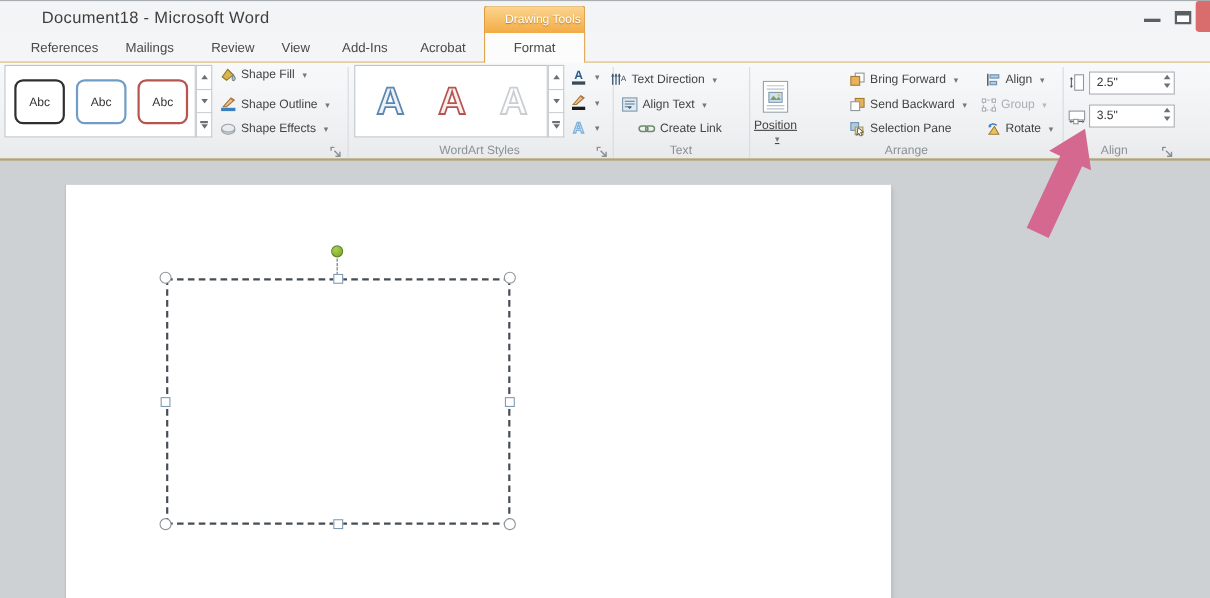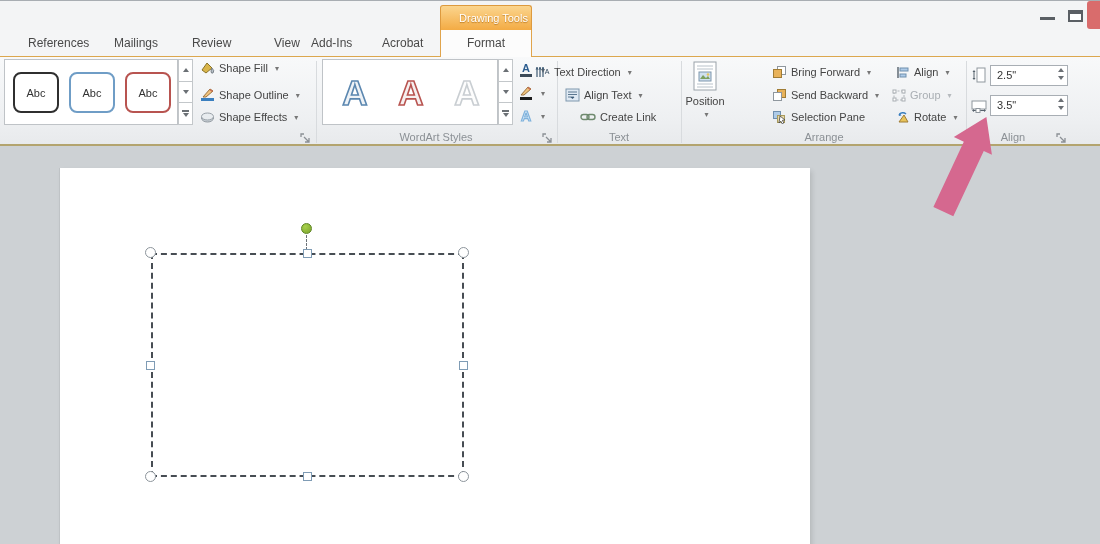--- a/index.html
+++ b/index.html
@@ -48,21 +48,21 @@
 
   .abc-item { position:absolute; top:12px; width:46px; height:41px; border-radius:8px; background:#fff;
     display:flex; align-items:center; justify-content:center; font-size:11px; color:#333; }
   .wa-item { position:absolute; top:6px; width:52px; height:54px; display:flex; align-items:center; justify-content:center;
     font-size:35px; font-weight:bold; }
 
   
   .ic { display:inline-block; flex:none; }
 
   
-  .bigbtn { position:absolute; top:4px; width:40px; height:64px; text-align:center; font-size:11px; color:#444; }
+  .bigbtn { position:absolute; top:16px; width:40px; height:64px; text-align:center; font-size:11px; color:#444;text-decoration:underline; }
 
   
   .spinbox { position:absolute; width:78px; height:21px; background:#fff; border:1px solid #a8aeb4;
     font-size:11px; color:#333; line-height:19px; padding-left:6px; }
   .spin-arrows { position:absolute; right:3px; top:2px; display:flex; flex-direction:column; gap:4px; }
 
   
   #docarea { left:0; top:148px; width:1100px; height:396px; background:#cdd1d4; }
   #page { left:60px; top:168px; width:750px; height:380px; background:#fff;
     box-shadow:-1px 0 0 #bfc3c6, 2px 3px 5px rgba(0,0,0,.12); }
@@ -73,32 +73,33 @@
   #rotate-handle { left:301px; top:223px; width:11px; height:11px; border-radius:50%;
     background:radial-gradient(circle at 35% 30%, #a8d14c, #7ba32c); border:1px solid #5d8422; }
   #rotate-stem { left:306px; top:235px; width:0; height:15px; border-left:1px dashed #6b7177; }
 
   #annot-arrow { left:924px; top:110px; }
 </style>
 </head>
 <body>
 
 <div class="abs" id="titlebar">
+  <div class="abs" id="app-title">Document18 - Microsoft Word</div>
   <div class="abs" id="btn-min"></div>
   <div class="abs" id="btn-max"></div>
   <div class="abs" id="btn-close"></div>
 </div>
 
 <div class="abs" id="ctx-tab">Drawing Tools</div>
 
 <div class="abs" id="tabrow">
   <div class="tab" style="left:22px">References</div>
   <div class="tab" style="left:108px">Mailings</div>
   <div class="tab" style="left:186px">Review</div>
-  <div class="tab" style="left:268px">View</div>
+  <div class="tab" style="left:250px">View</div>
   <div class="tab" style="left:305px">Add-Ins</div>
   <div class="tab" style="left:376px">Acrobat</div>
   <div class="tab" id="tab-format">Format</div>
 </div>
 
 <div class="abs" id="ribbon">
 
   <div class="gallery" style="left:4px;width:174px">
     <div class="abc-item" style="left:8px;border:2px solid #2f2f2f">Abc</div>
     <div class="abc-item" style="left:64px;border:2px solid #6f9dc6">Abc</div>
@@ -183,21 +184,21 @@
   </div>
   <div class="grp-label" style="left:318px;width:236px">WordArt Styles</div>
   <div class="launcher" style="left:542px">
     <svg width="11" height="11" viewBox="0 0 11 11">
         <path d="M1 4 V1 H4" fill="none" stroke="#8b9095" stroke-width="1.3"></path>
         <path d="M4 4 L9 9 M9 5 V9 H5" fill="none" stroke="#8b9095" stroke-width="1.3"></path>
       </svg>
   </div>
   <div class="vsep" style="left:557px"></div>
 
-  <div class="rrow dd" style="left:535px;top:6px">
+  <div class="rrow dd" style="left:555px;top:6px">
     <svg class="ic" width="15" height="14" viewBox="0 0 15 14">
         <path d="M2 2 V12 M5 2 V12 M8 2 V12" stroke="#3f5a73" stroke-width="1.2"></path>
         <path d="M2 2 l-1.5 2.5 h3 Z M5 2 l-1.5 2.5 h3 Z M8 2 l-1.5 2.5 h3 Z" fill="#3f5a73"></path>
         <text x="12" y="9" text-anchor="middle" font-size="7" fill="#30475c" font-family="Liberation Sans">A</text>
       </svg>
     <span>Text Direction</span>
   </div>
   <div class="rrow dd" style="left:565px;top:29px">
     <svg class="ic" width="15" height="14" viewBox="0 0 15 14">
         <rect x="1" y="1" width="13" height="12" fill="#dfe9f3" stroke="#7f97ad"></rect>

